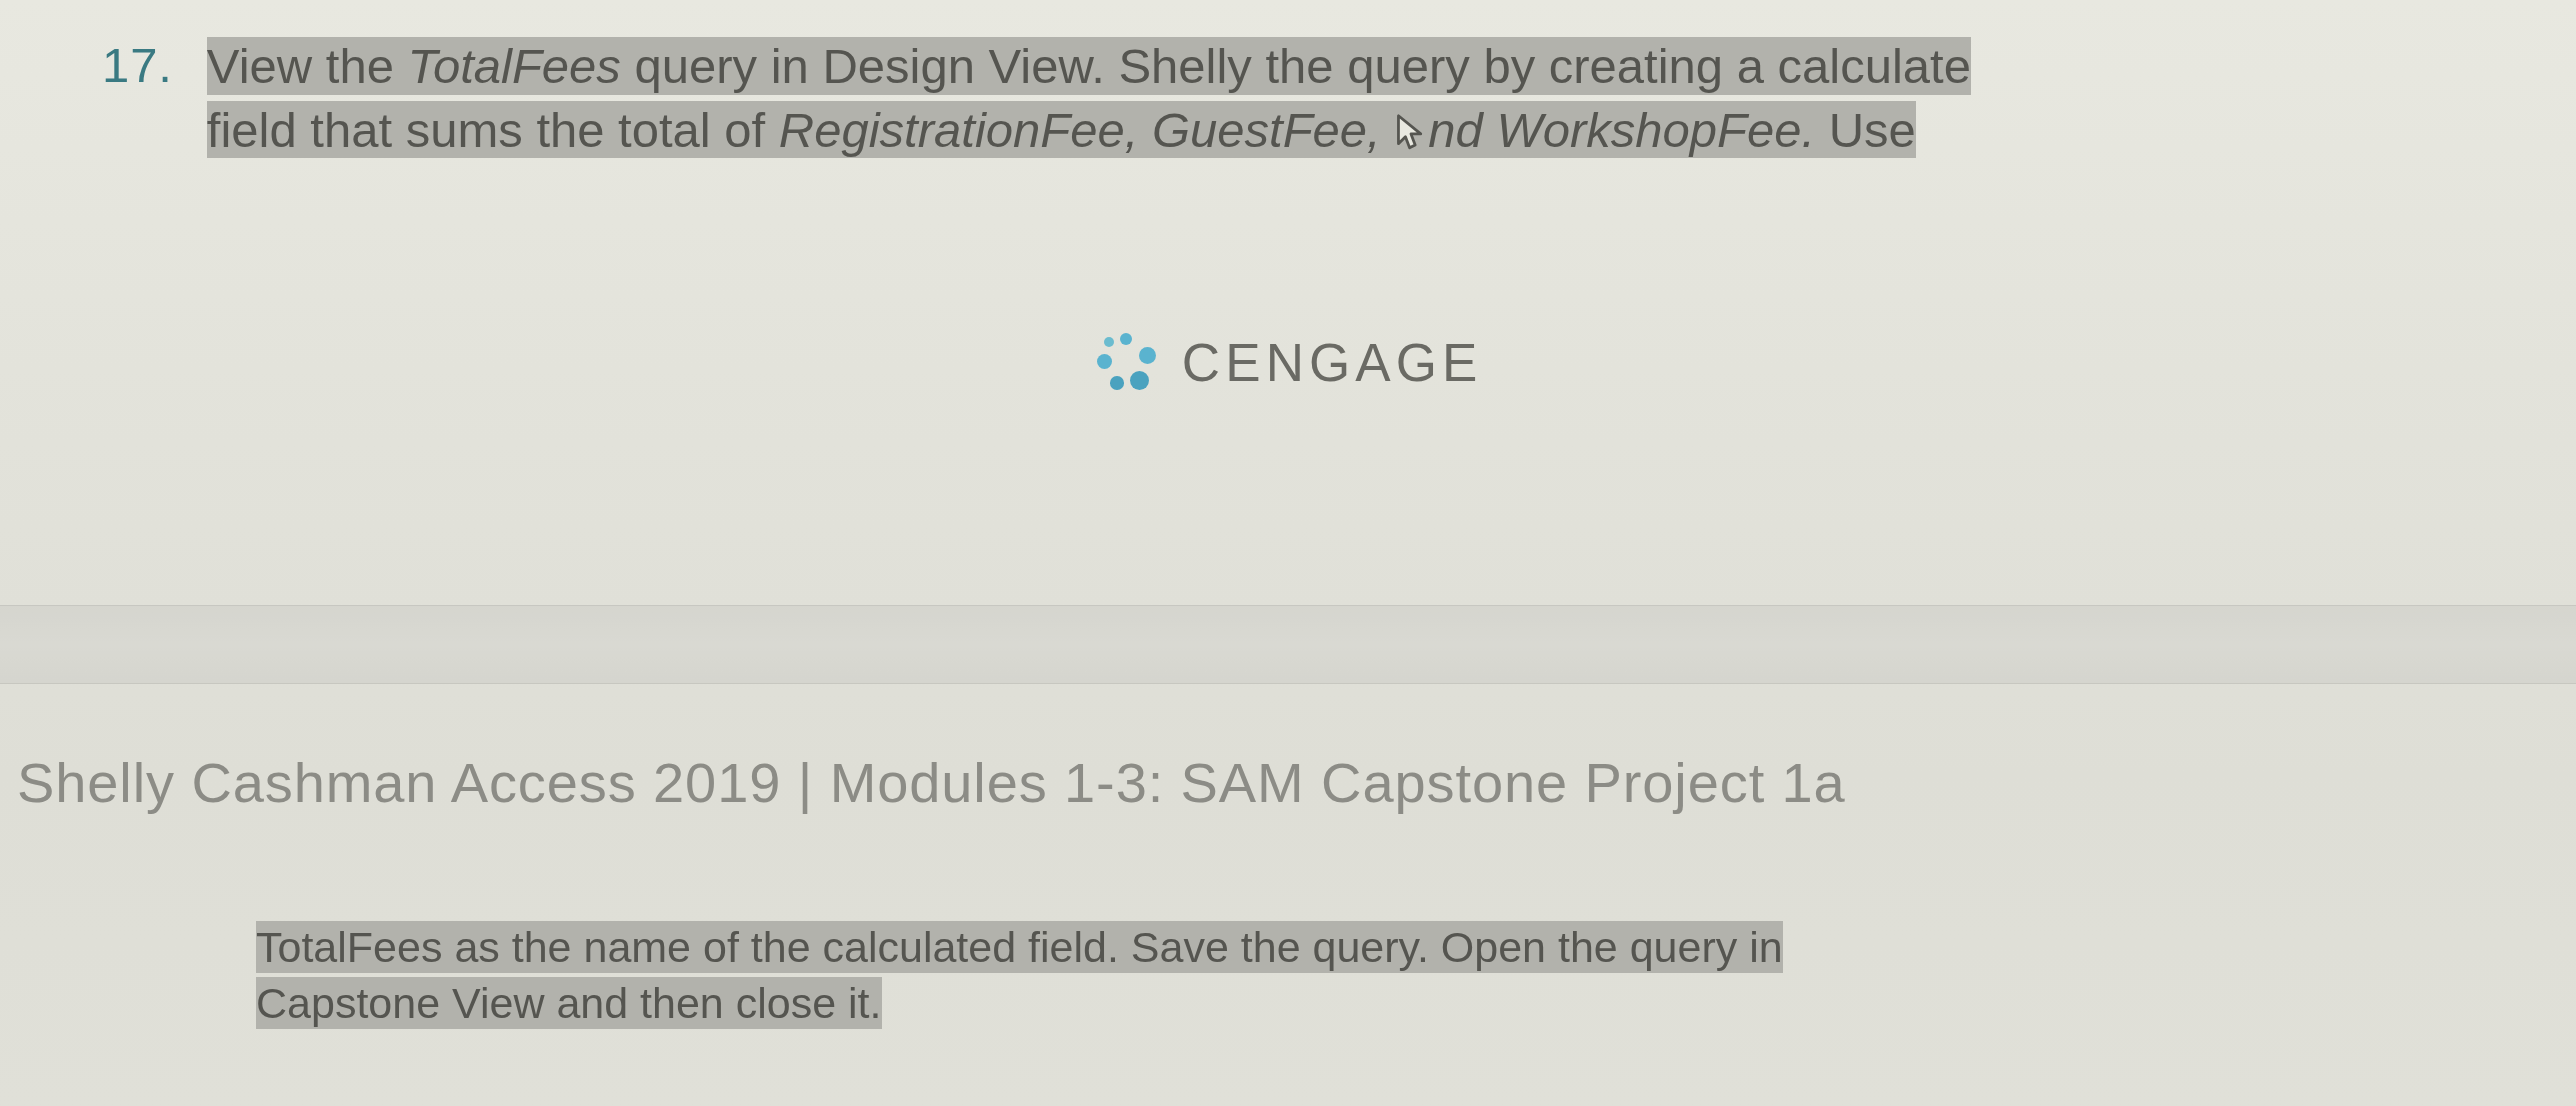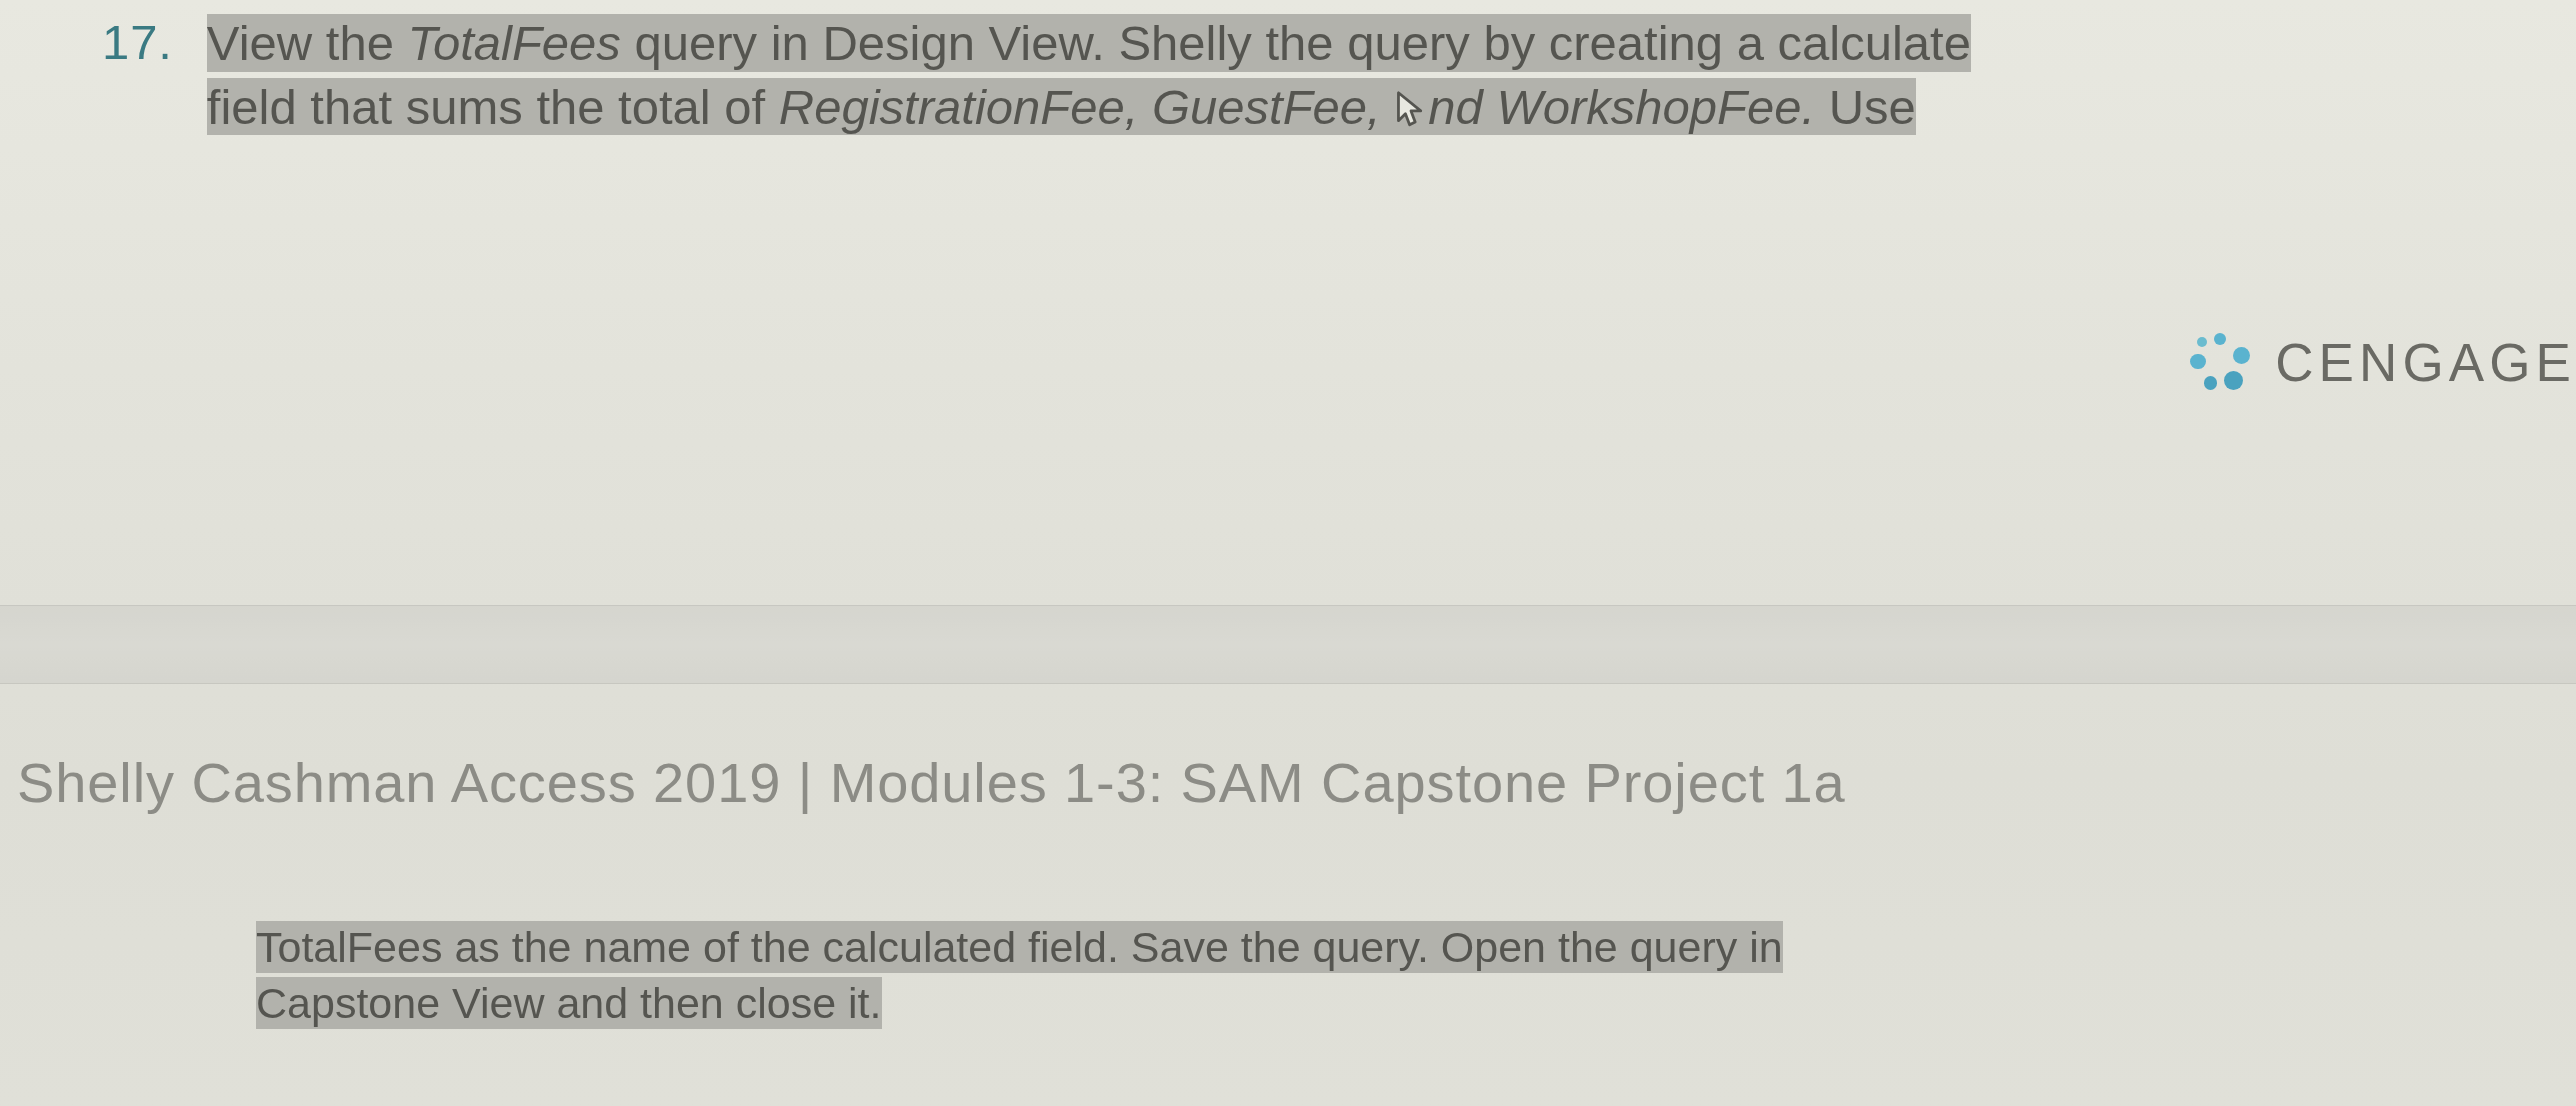--- a/index.html
+++ b/index.html
@@ -15,21 +15,21 @@
 
   .page {
     position: relative;
     width: 100%;
     height: 100%;
   }
 
   
   .top-block {
     position: absolute;
-    top: 12px;
+    top: 35px;
     left: 102px;
     right: 0;
     display: flex;
     align-items: flex-start;
   }
   .item-number {
     font-size: 49px;
     font-weight: 400;
     color: #3a7a82;
     margin-right: 34px;
@@ -61,21 +61,21 @@
     position: relative;
   }
   .cursor-glyph svg { width: 34px; height: 39px; }
 
   
   .logo-row {
     position: absolute;
     top: 328px;
     left: 0;
     width: 100%;
-    text-align: right;
+    text-align: center;
   }
   .logo {
     display: inline-flex;
     align-items: center;
     gap: 20.4px;
   }
   .logo-mark {
     width: 68px;
     height: 68px;
     position: relative;

